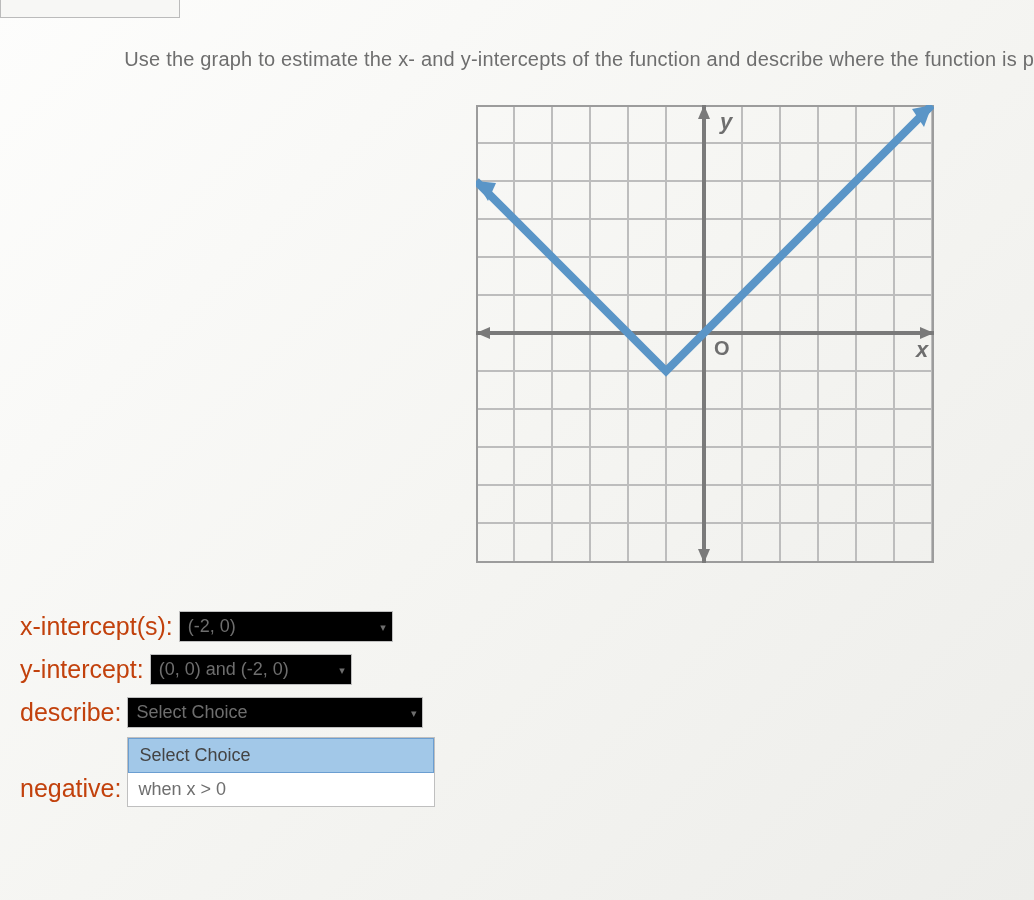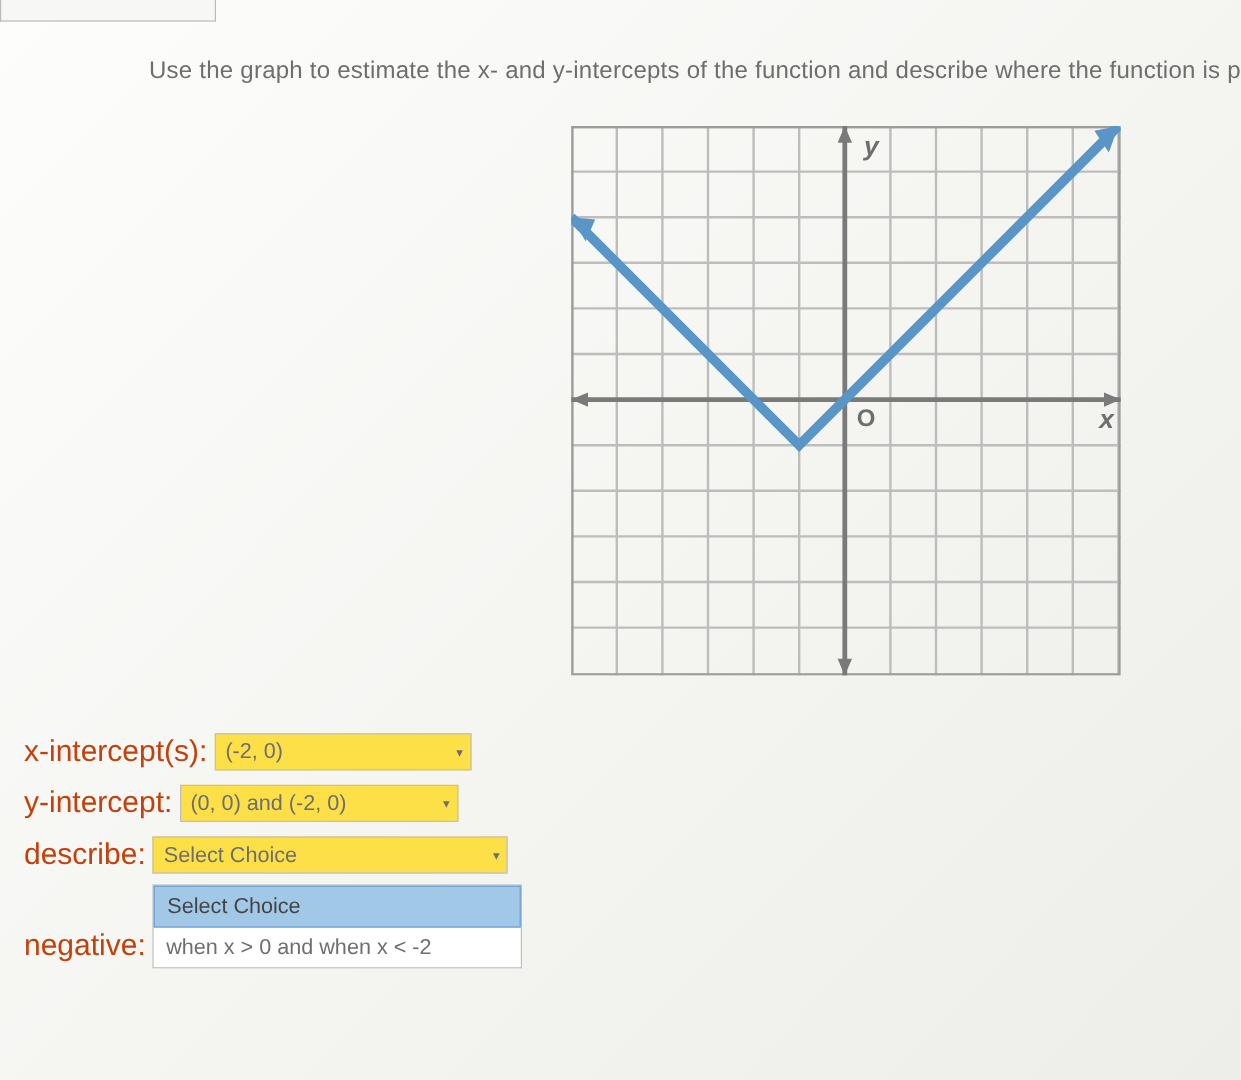--- a/index.html
+++ b/index.html
@@ -43,21 +43,21 @@
     margin-bottom: 6px;
   }
   .label {
     font-size: 25px;
     color: #c2410c;
     margin-right: 4px;
     padding: 4px 2px;
   }
   .select {
     border: 1px solid #bfbfbf;
-    background: #fde047;
+    background: #000000;
     font-size: 18px;
     color: #6e6e6e;
     padding: 4px 26px 4px 8px;
     position: relative;
     min-height: 30px;
     display: flex;
     align-items: center;
     cursor: pointer;
   }
   .select .caret {
@@ -169,35 +169,35 @@
   <div class="row">
     <span class="label">x-intercept(s):</span>
     <div class="select" style="width:214px">
       <span>(-2, 0)</span>
       <span class="caret">▾</span>
     </div>
   </div>
 
   <div class="row">
     <span class="label">y-intercept:</span>
-    <div class="select" style="width:232px">
+    <div class="select" style="width:202px">
       <span>(0, 0) and (-2, 0)</span>
       <span class="caret">▾</span>
     </div>
   </div>
 
   <div class="row">
     <span class="label">describe:</span>
     <div class="select" style="width:296px">
       <span>Select Choice</span>
       <span class="caret">▾</span>
     </div>
   </div>
 
   <div class="row neg-row">
     <span class="label">negative:</span>
     <div class="dropdown">
       <div class="dropdown-option highlight">Select Choice</div>
-      <div class="dropdown-option">when x &gt; 0 and when x &lt; -2</div>
+      <div class="dropdown-option">when x &gt; 0</div>
     </div>
   </div>
 
 </div>
 
 </body></html>

